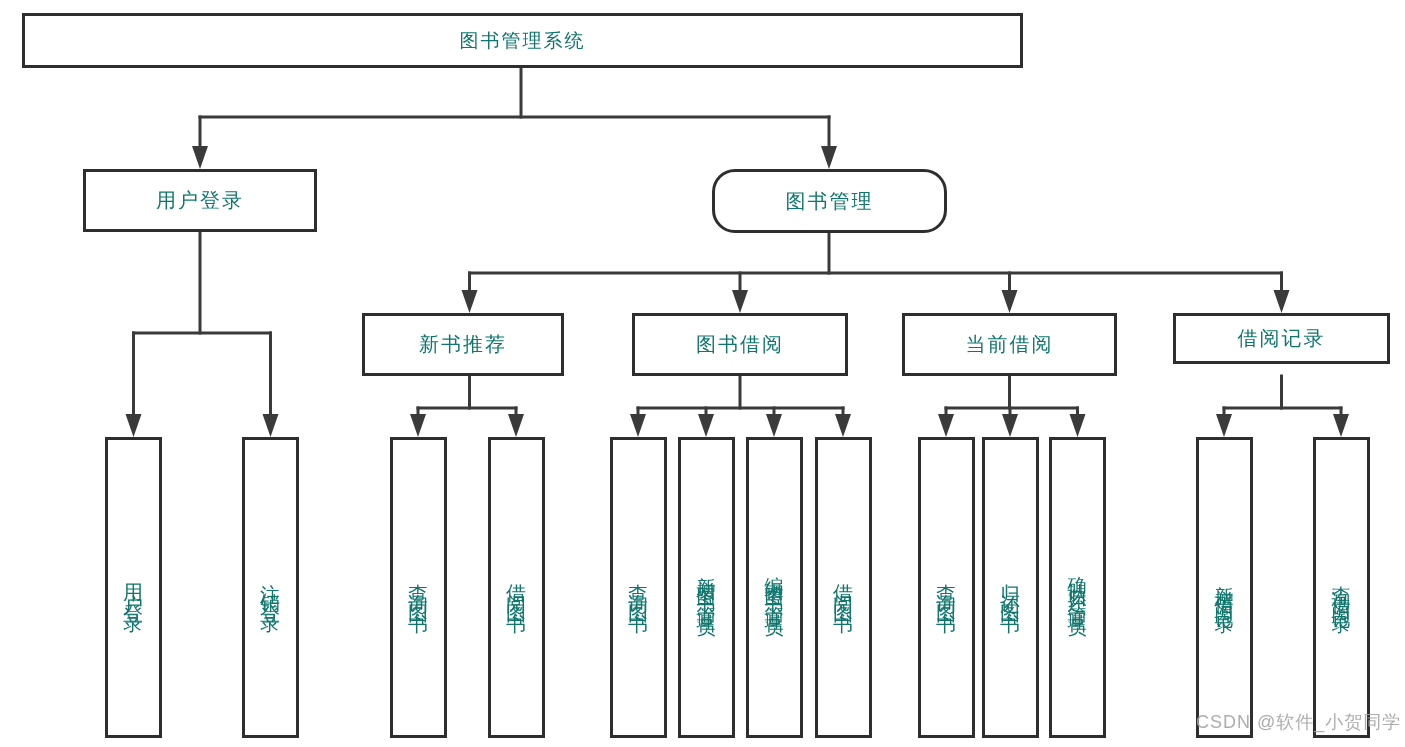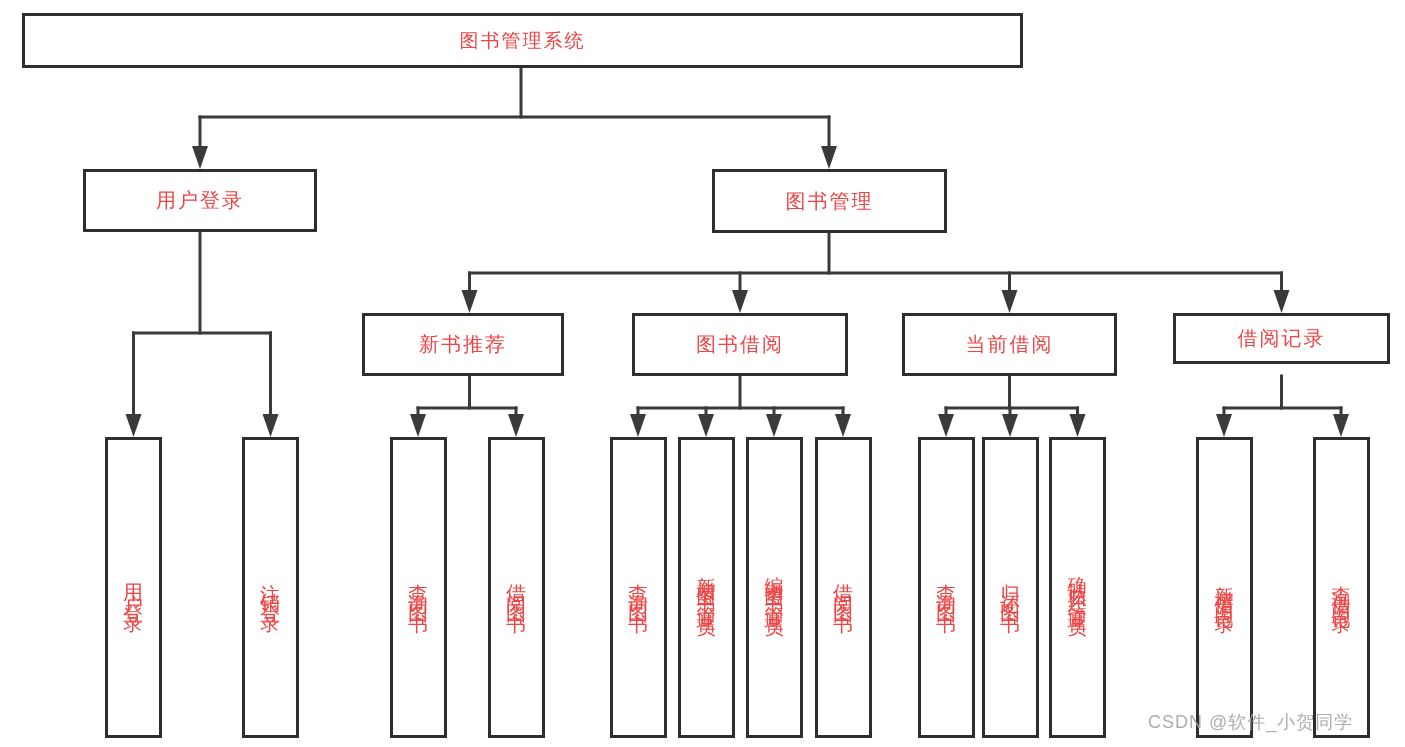--- a/index.html
+++ b/index.html
@@ -18,42 +18,42 @@
     pointer-events: none;
   }
   .node {
     position: absolute;
     box-sizing: border-box;
     background: #ffffff;
     border: 3px solid #2e2e2e;
     display: flex;
     align-items: center;
     justify-content: center;
-    color: #ef4444;
+    color: #0f766e;
   }
   .node.h .lbl {
     font-size: 20px;
     letter-spacing: 2px;
     white-space: nowrap;
   }
   .node.root .lbl { font-size: 19px; }
   .node.leaf .lbl {
     writing-mode: vertical-rl;
     text-orientation: mixed;
     font-size: 20px;
     letter-spacing: 10px;
     line-height: 1;
   }
   .node.leaf.long .lbl {
     letter-spacing: 6px;
     font-size: 19px;
   }
   #watermark {
     position: absolute;
-    left: 1148px;
+    left: 1196px;
     top: 710px;
     font-size: 18px;
     letter-spacing: 1px;
     color: rgba(164, 164, 164, 0.9);
     white-space: nowrap;
     z-index: 5;
   }
 </style>
 </head>
 <body>
@@ -136,21 +136,21 @@
     </g>
   </svg>
 
   <div class="node h root" style="left:22px; top:13px; width:1001px; height:55px;">
     <span class="lbl">图书管理系统</span>
   </div>
 
   <div class="node h" style="left:83px; top:169px; width:234px; height:63px;">
     <span class="lbl">用户登录</span>
   </div>
-  <div class="node h" style="left:712px; top:169px; width:235px; height:64px;">
+  <div class="node h" style="left:712px; top:169px; width:235px; height:64px;border-radius:23px;">
     <span class="lbl">图书管理</span>
   </div>
 
   <div class="node h" style="left:362px; top:313px; width:202px; height:63px;">
     <span class="lbl">新书推荐</span>
   </div>
   <div class="node h" style="left:902px; top:313px; width:215px; height:63px;">
     <span class="lbl">当前借阅</span>
   </div>
   <div class="node h" style="left:632px; top:313px; width:216px; height:63px;">

